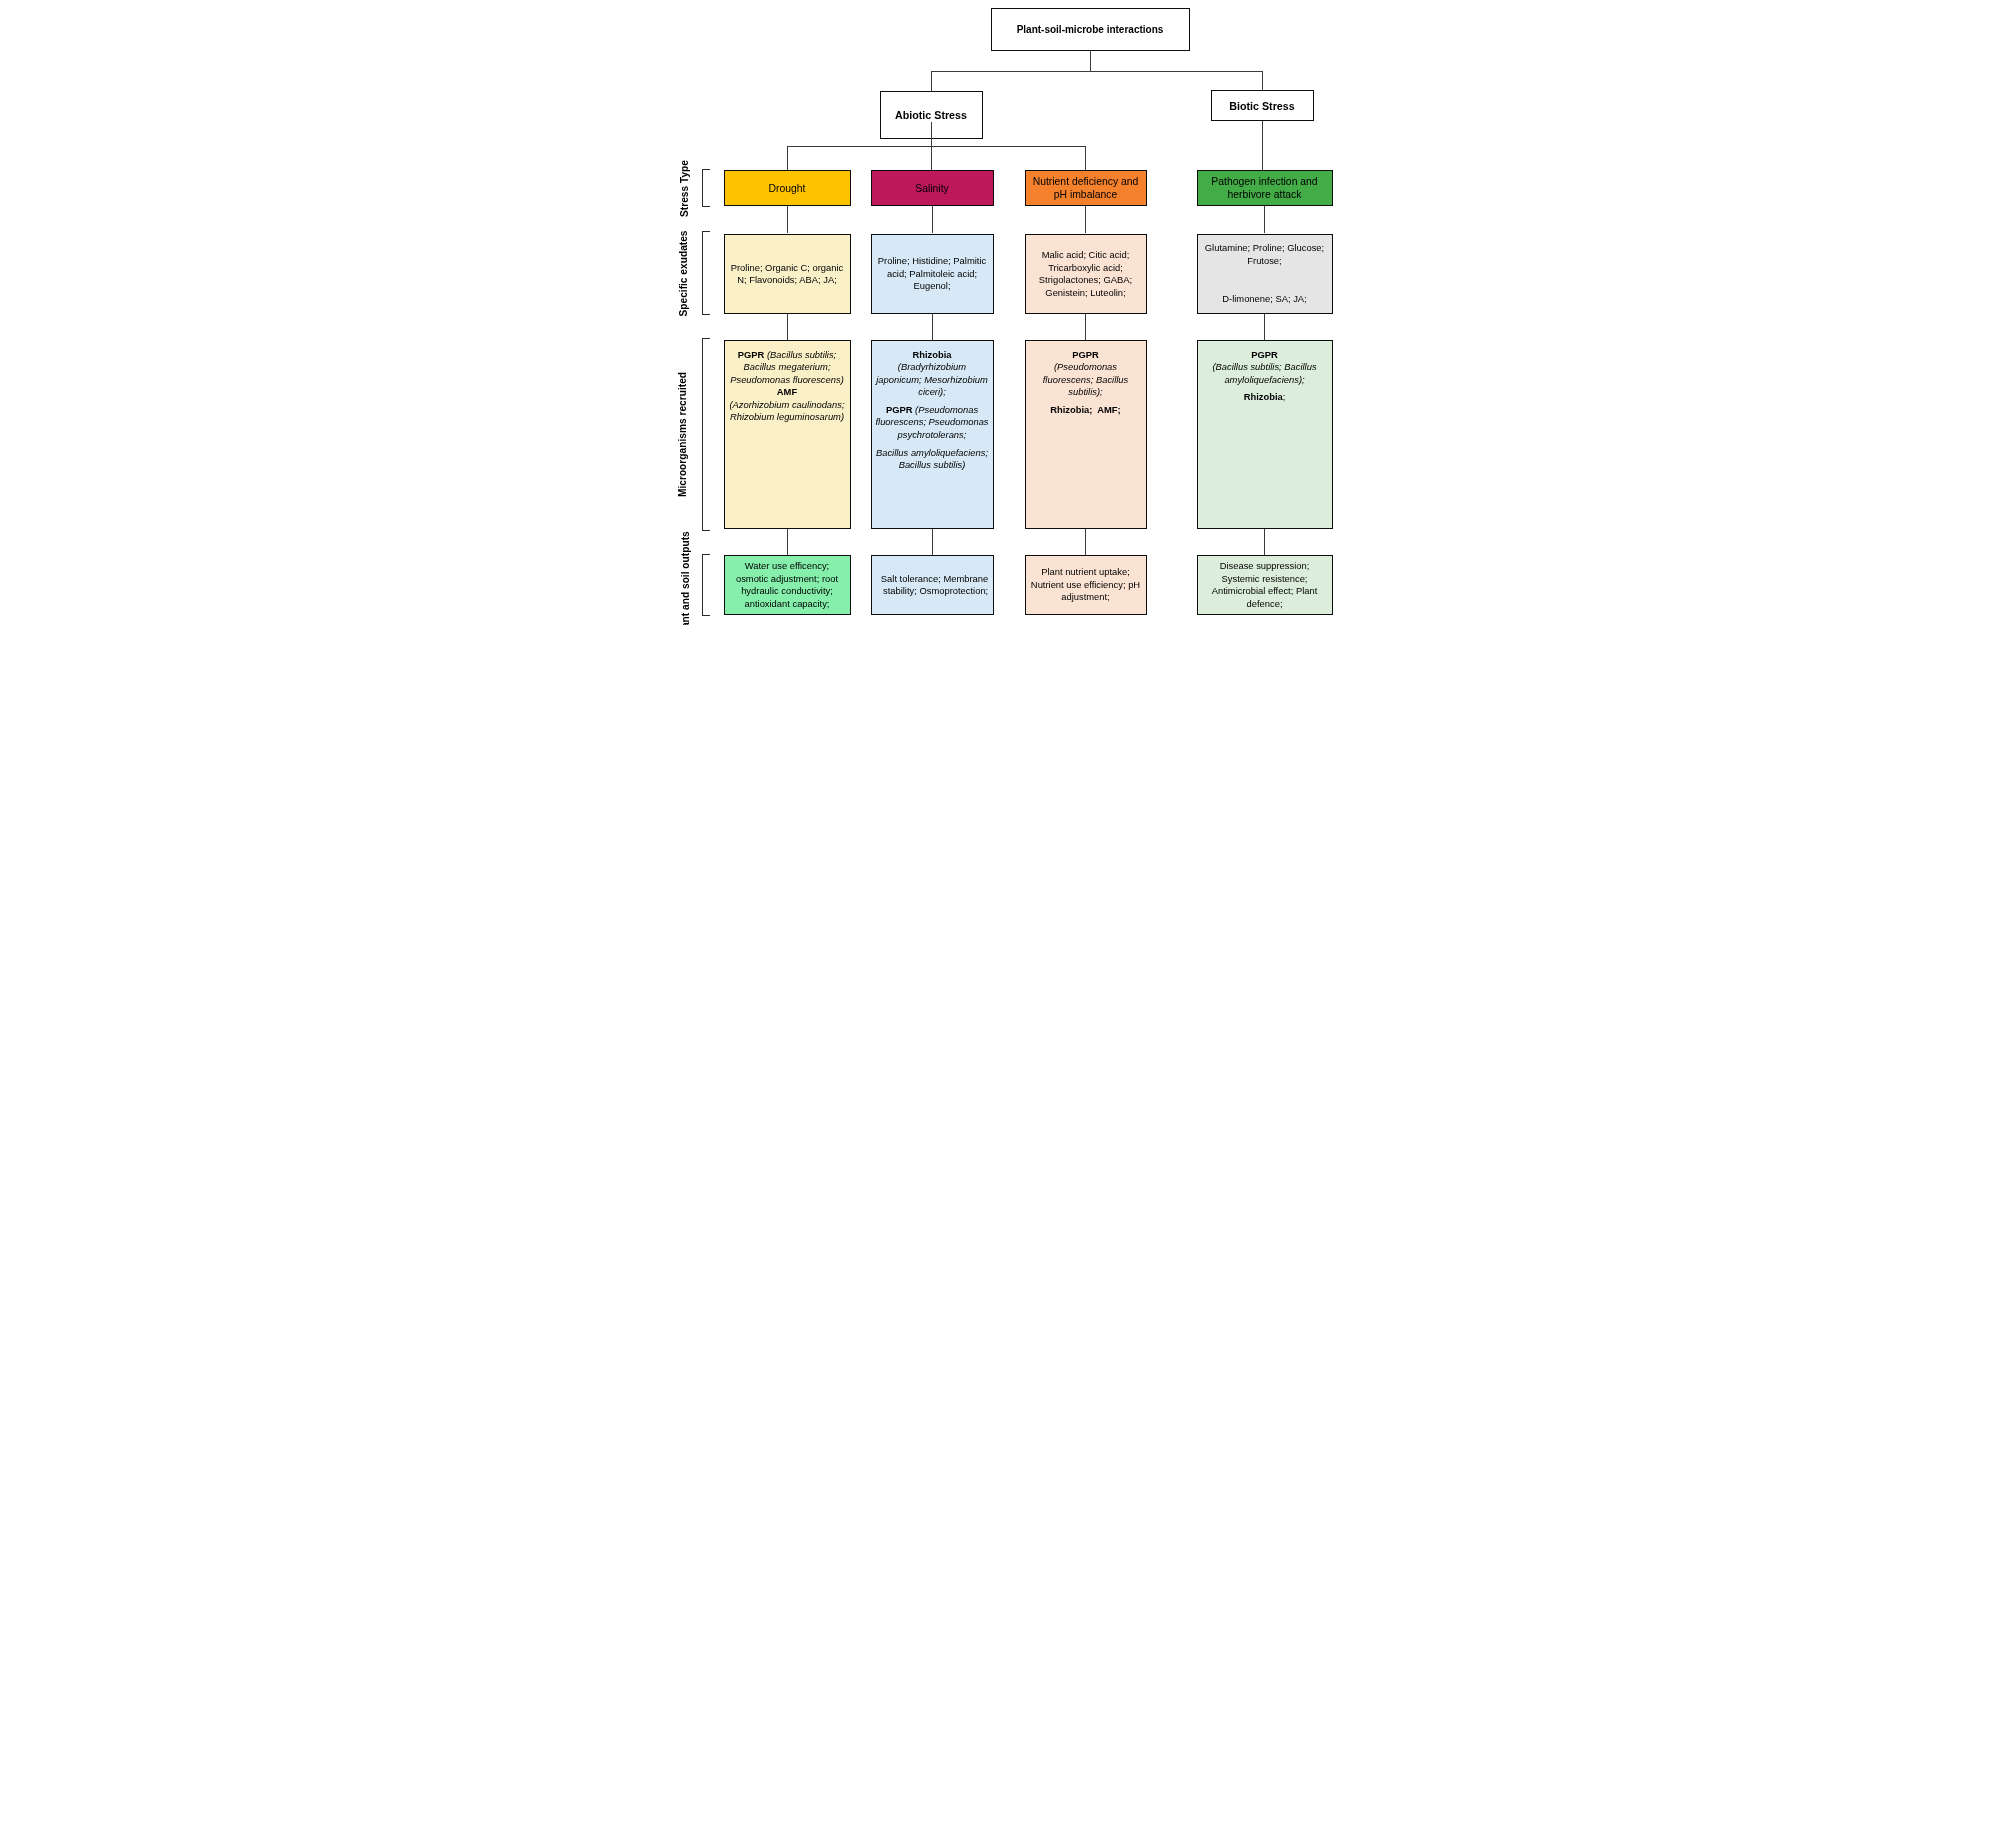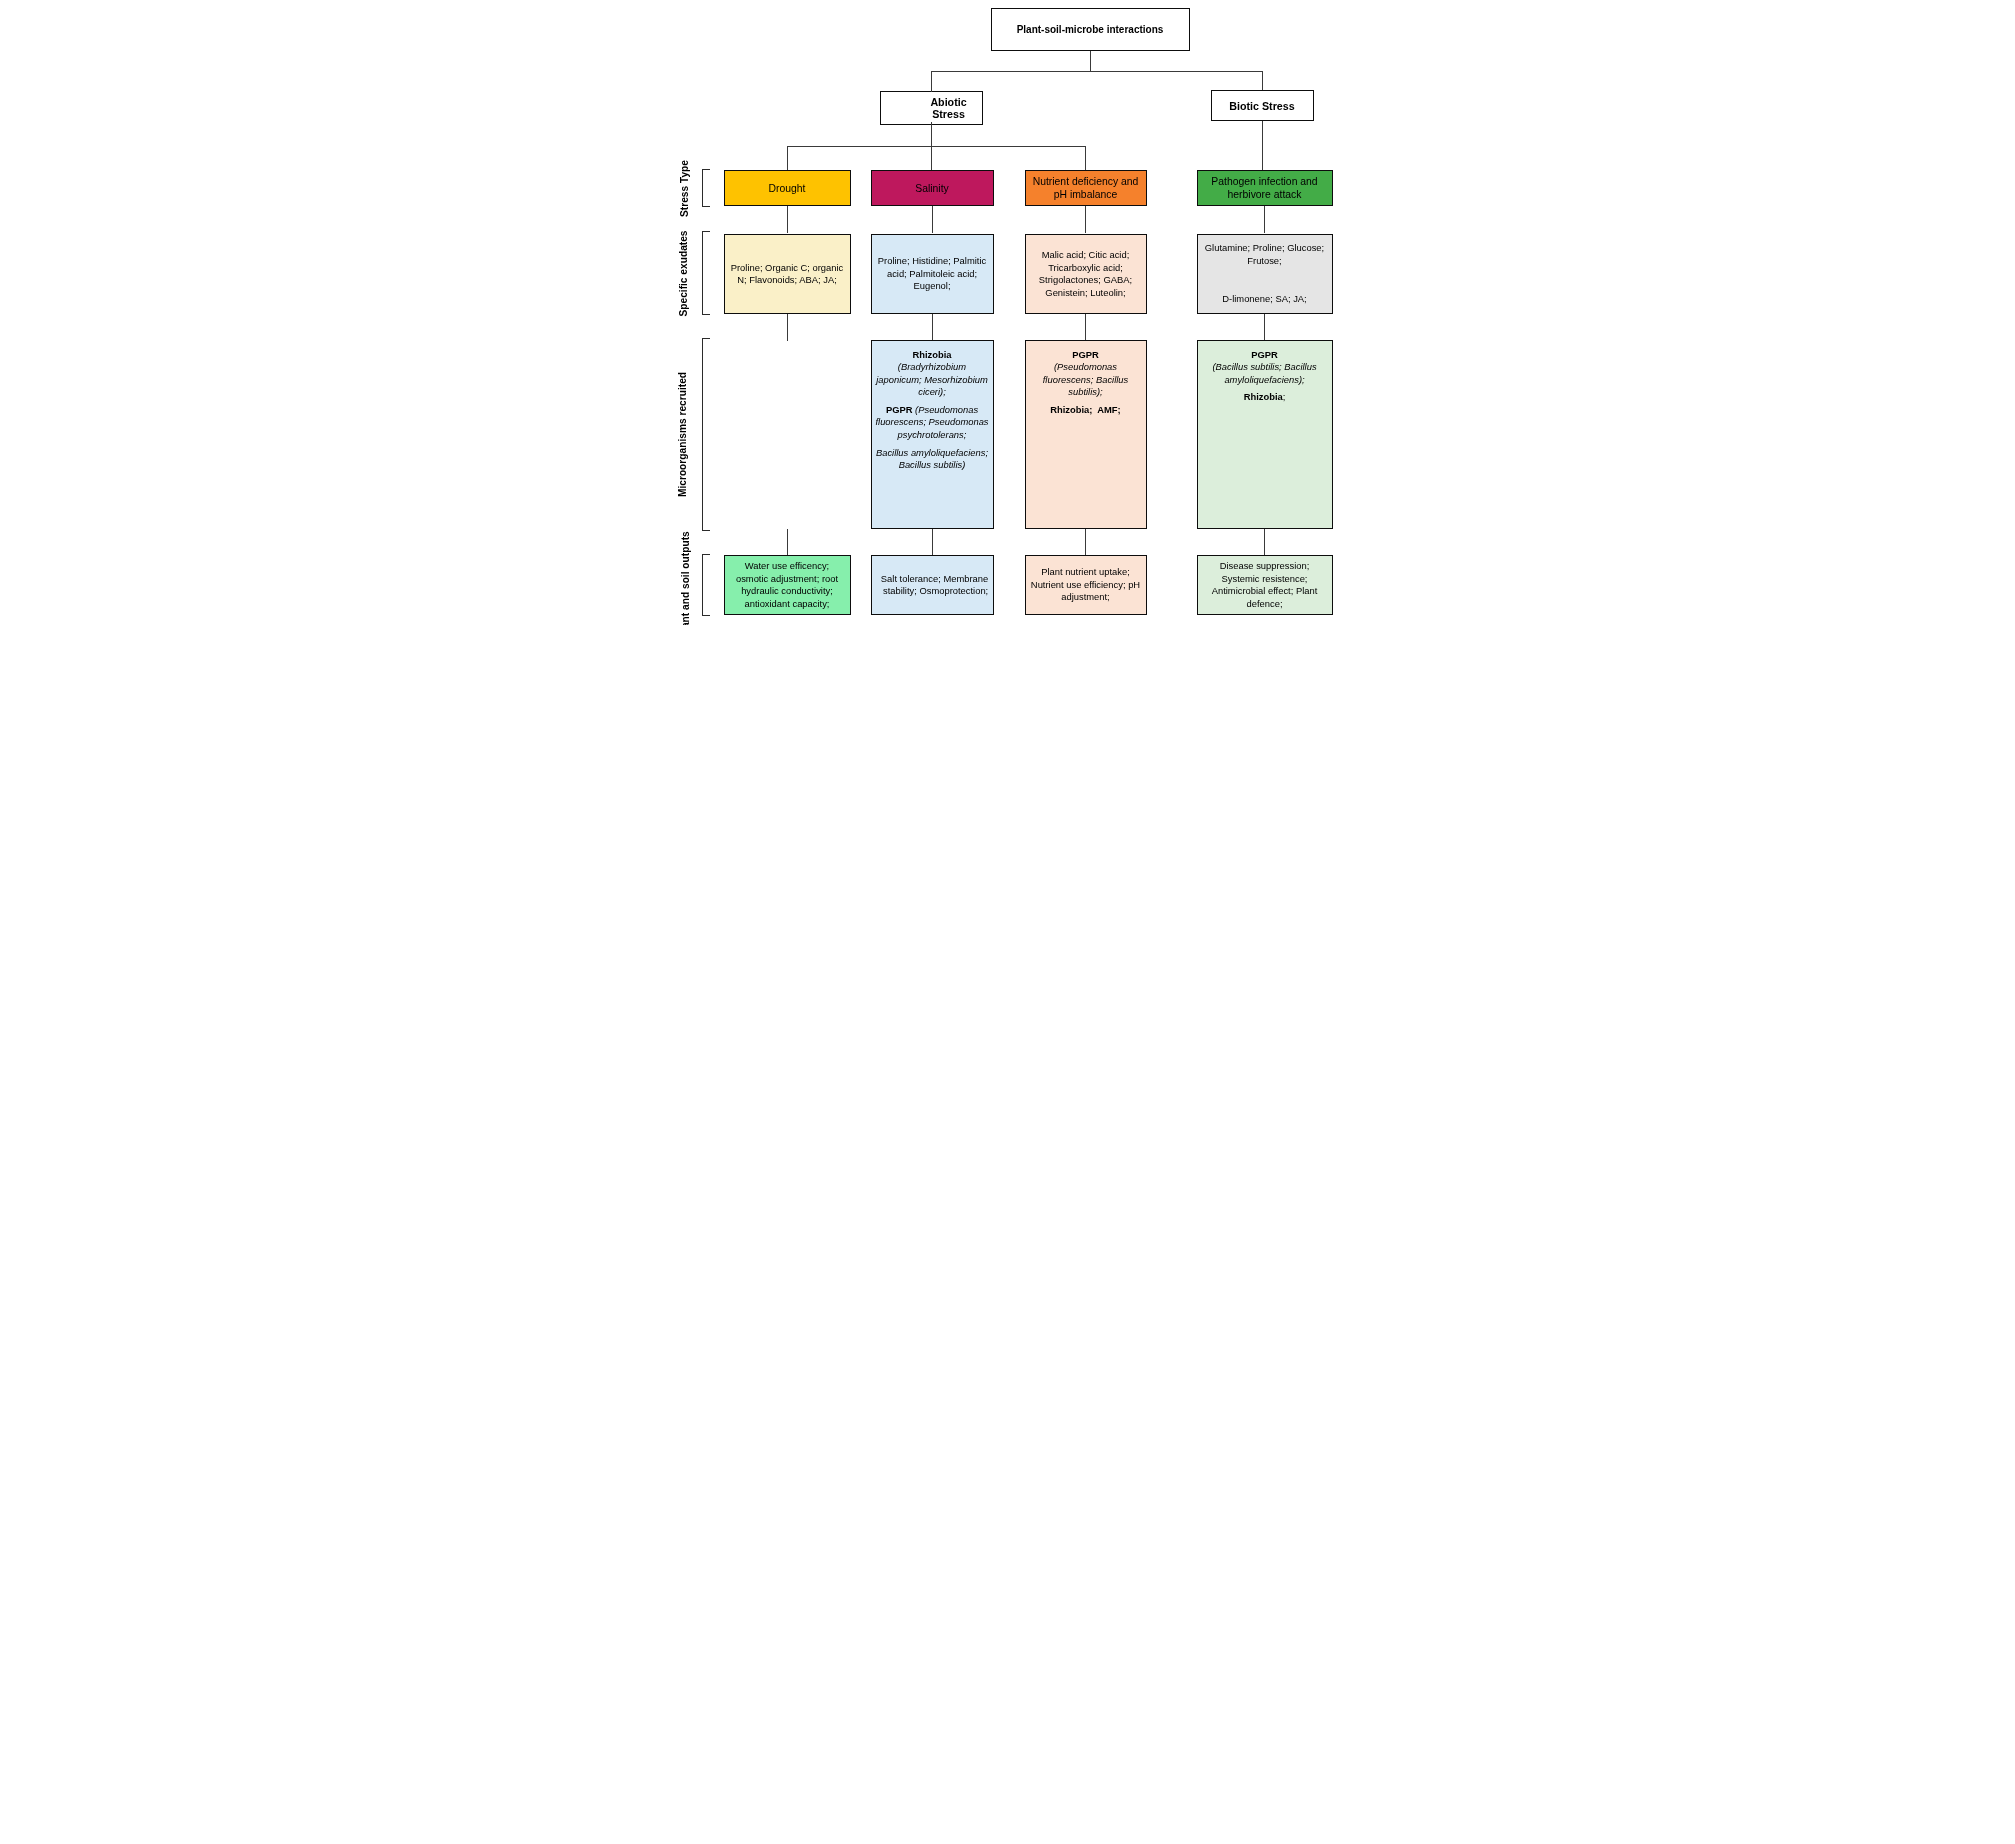--- a/index.html
+++ b/index.html
@@ -6,21 +6,21 @@
   body{font-family:"Liberation Sans","DejaVu Sans",sans-serif;color:#000;}
   #canvas{position:relative;width:672px;height:625px;margin:0 auto;background:#fff;}
 
   
   .box{position:absolute;box-sizing:border-box;display:flex;flex-direction:column;
        align-items:center;text-align:center;background:#fff;}
   .outlined{border:1.6px solid #0d0d0d;}
   .pale{border:1.1px solid #0d0d0d;}
 
   .title-box{left:319px;top:7.5px;width:199px;height:43px;font-size:10px;font-weight:bold;justify-content:center;}
-  .branch-abiotic{left:208px;top:91px;width:103px;height:34px;font-size:10.7px;font-weight:bold;justify-content:center;padding-left:35px;}
+  .branch-abiotic{left:208px;top:91px;width:103px;height:48px;font-size:10.7px;font-weight:bold;justify-content:center;}
   .branch-biotic{left:539px;top:90px;width:103px;height:31px;font-size:10.7px;font-weight:bold;justify-content:center;}
 
   .row-header{top:170px;height:36px;font-size:10.4px;line-height:1.25;justify-content:center;padding:1.1px 2.1px;}
   .row-exudates{top:234px;height:80px;font-size:9.4px;line-height:1.33;justify-content:center;padding:3.2px 4.3px;}
   .row-micro{top:340px;height:189px;font-size:9.4px;line-height:1.33;justify-content:flex-start;padding:7.5px 3.2px 4.3px 3.2px;}
   .row-outputs{top:555px;height:60px;font-size:9.4px;line-height:1.33;justify-content:center;padding:3.2px 4.3px;}
 
   .col1{left:52px;width:127px;}
   .col2{left:199px;width:123px;}
   .col3{left:353px;width:122px;}
@@ -102,20 +102,25 @@
   <div class="bracket" style="top:231px;height:84px;"></div>
   <div class="bracket" style="top:338px;height:193px;"></div>
   <div class="bracket" style="top:554px;height:62px;"></div>
 
   <div class="box outlined row-header col1" style="background: rgb(254, 194, 0);">
     <span>Drought</span>
   </div>
   <div class="box pale row-exudates col1" style="background: rgb(250, 240, 200);">
       <div class="para"><span>Proline; Organic C; organic N; Flavonoids; ABA; JA;</span></div>
     </div>
+  <div class="box pale row-micro col1" style="background: rgb(250, 240, 200);">
+      <div class="para"><span class="seg-b">PGPR</span><span> </span><span class="seg-i">(Bacillus subtilis; Bacillus megaterium; Pseudomonas fluorescens)</span></div>
+      <div class="para"><span class="seg-b">AMF</span></div>
+      <div class="para"><span class="seg-i">(Azorhizobium caulinodans; Rhizobium leguminosarum)</span></div>
+    </div>
   <div class="box pale row-outputs col1" style="background: #86efac;">
     <span>Water use efficency; osmotic adjustment; root hydraulic conductivity; antioxidant capacity;</span>
   </div>
 
   <div class="box outlined row-header col2" style="background: #be185d;">
     <span>Salinity</span>
   </div>
   <div class="box pale row-exudates col2" style="background: rgb(215, 233, 246);">
       <div class="para"><span>Proline; Histidine; Palmitic acid; Palmitoleic acid; Eugenol;</span></div>
     </div>

